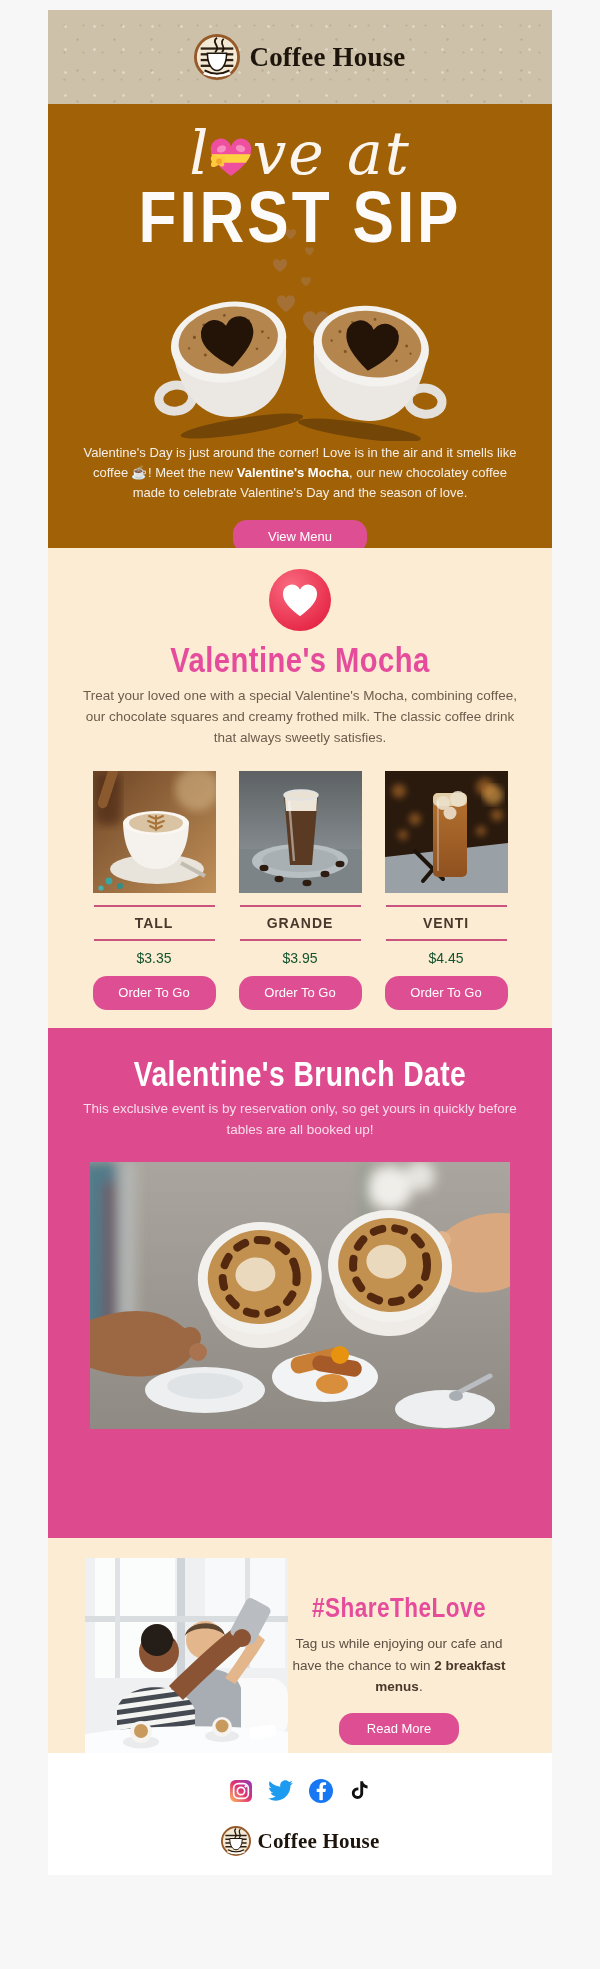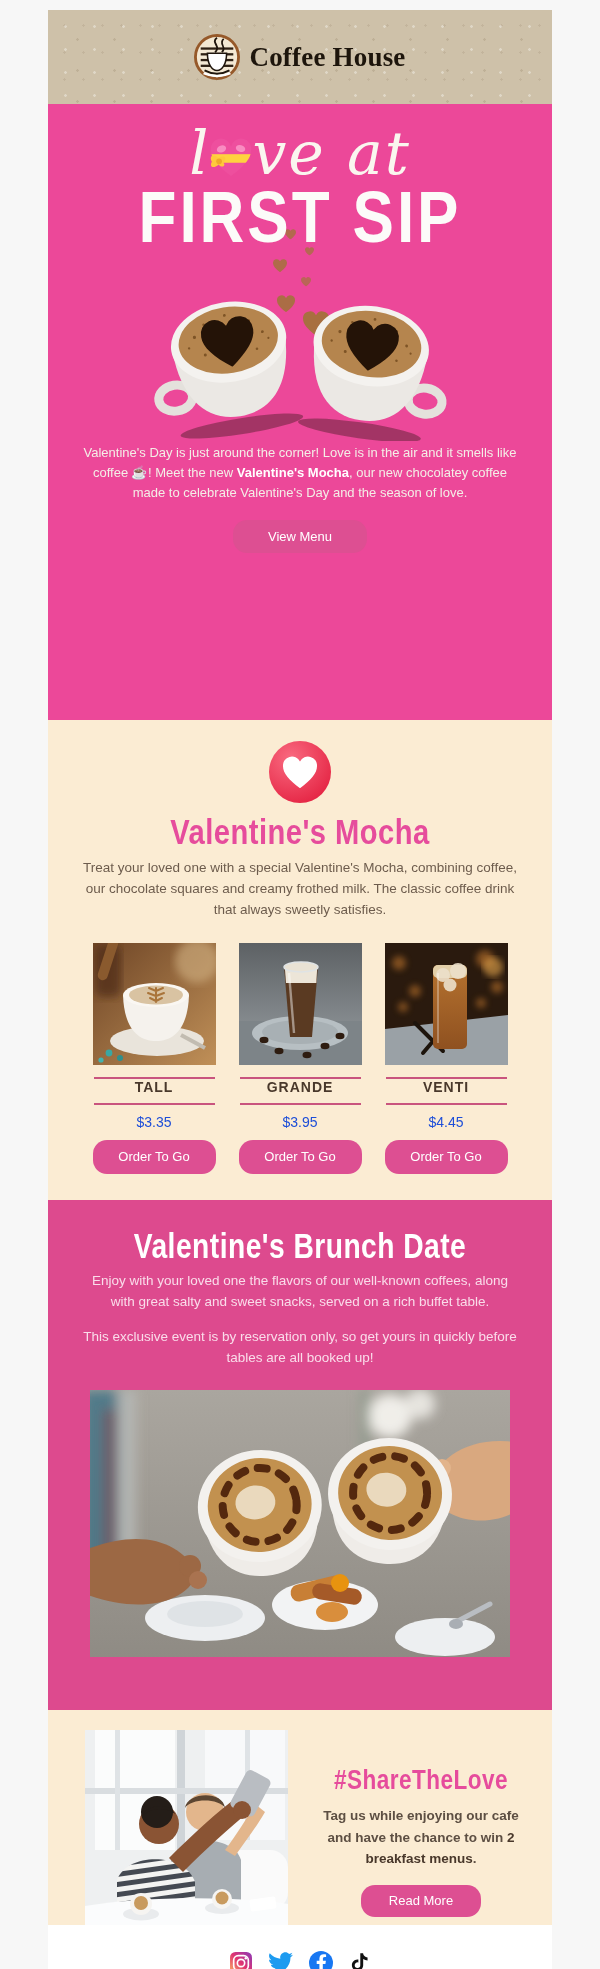--- a/index.html
+++ b/index.html
@@ -21,21 +21,21 @@
     background-size: 29px 23px, 37px 31px, 19px 27px;
     background-position: 3px 5px, 11px 14px, 7px 2px;
     display:flex; align-items:center; justify-content:center; gap:9px;
   }
   .brand-text {
     font-family:"Liberation Serif", serif; font-weight:bold;
     font-size:27px; color:#1d150c; letter-spacing:.2px;
   }
 
   
-  .hero { height:616px; background:#ec4899; text-align:center; color:#fff; }
+  .hero { height:444px; background:#a16207; text-align:center; color:#fff; }
   .script-line {
     padding-top:16px; font-family:"DejaVu Serif", serif; font-style:italic;
     font-size:60px; line-height:1.1; color:#faf6ef; letter-spacing:2px;
   }
   .script-line .ribbon-heart { vertical-align:-4px; margin:0 -1px; }
   .hero-title {
     font-size:64px; font-weight:bold; letter-spacing:3px; line-height:.95;
     transform:scale(.97,1.12); transform-origin:top center; margin-top:-2px;
     color:#fcfbf9;
   }
@@ -56,39 +56,39 @@
   .section-title {
     font-weight:bold; color:#e64c9c; letter-spacing:.5px;
     transform:scale(.94,1.14); transform-origin:top center; display:block;
   }
   .mocha .section-title { font-size:31px; margin-top:5px; }
   .mocha-body { width:436px; margin:10px auto 0; color:#6d5c4d; font-size:13.5px; line-height:1.55; }
   .products { display:flex; justify-content:center; gap:23px; margin-top:22px; }
   .product { width:123px; text-align:center; }
   .prod-img { display:block; width:123px; height:122px; }
   .prod-line { height:2px; background:#c9547e; margin:12px 1px 0; }
-  .prod-name { margin-top:0; font-weight:bold; font-size:14px; letter-spacing:1px; color:#49382b; }
+  .prod-name { margin-top:8px; font-weight:bold; font-size:14px; letter-spacing:1px; color:#49382b; }
   .prod-line2 { height:2px; background:#c9547e; margin:8px 1px 0; }
-  .prod-price { margin-top:9px; font-size:14px; color:#1d4ed8; }
+  .prod-price { margin-top:9px; font-size:14px; color:#14532d; }
   .order-btn { width:123px; height:34px; margin-top:10px; }
 
   
   .brunch { height:510px; background:#dd4a8e; text-align:center; }
   .brunch .section-title { color:#fff; font-size:30px; padding-top:24px; }
   .brunch-body { width:438px; margin:13px auto 0; font-size:13.5px; color:#fadcea; line-height:1.55; }
   .brunch-body + .brunch-body { margin-top:14px; }
   .book-btn { width:206px; height:34px; border-radius:17px; background:#fbecd3; color:#49382b; font-size:13px; margin-top:19px; }
   .brunch-photo { display:block; width:420px; height:267px; margin:21px auto 0; }
 
   
-  .share { height:215px; background:#fbecd3; display:flex; padding:20px 0 0 37px; gap:22px; }
+  .share { height:215px; background:#fbecd3; display:flex; padding:20px 0 0 37px; }
   .share-photo { display:block; width:203px; height:205px; flex:none; }
   .share-col { width:222px; text-align:center; padding-top:34px; }
   .share .section-title { font-size:24px; }
-  .share-body { margin-top:13px; font-size:13.5px; color:#5d4f43; line-height:1.6;font-weight:bold; }
+  .share-body { margin-top:13px; font-size:13.5px; color:#5d4f43; line-height:1.6; }
   .share-body b { color:#49382b; }
   .read-btn { width:120px; height:32px; margin-top:15px;text-align:center; }
 
   
   .foot { height:122px; background:#ffffff; text-align:center; padding-top:25px; }
   .social-row { display:flex; justify-content:center; align-items:center; gap:16px; }
   .social-row a { display:inline-flex; }
   .brand-row { margin-top:23px; display:flex; justify-content:center; align-items:center; gap:7px; }
   .brand-row .brand-text { font-size:21px; }
 </style>
@@ -314,21 +314,20 @@
           <div class="prod-name">VENTI</div>
           <div class="prod-line2"></div>
           <div class="prod-price">$4.45</div>
           <button class="btn btn-pink order-btn">Order To Go</button>
         </div>
       </div>
     </section>
 
     <section class="brunch">
       <h2 class="section-title">Valentine's Brunch Date</h2>
-      <p class="brunch-body">Enjoy with your loved one the flavors of our well-known coffees, along with great salty and sweet snacks, served on a rich buffet table.</p>
       <p class="brunch-body">This exclusive event is by reservation only, so get yours in quickly before tables are all booked up!</p>
 
       <svg class="brunch-photo" viewBox="0 0 420 267">
         <defs>
           <linearGradient id="tbl" x1="0" y1="0" x2="0" y2="1">
             <stop offset="0" stop-color="#aaa69f"></stop>
               <stop offset="1" stop-color="#8f8b84"></stop>
           </linearGradient>
           <filter id="blb">
               <feGaussianBlur stdDeviation="6"></feGaussianBlur>

